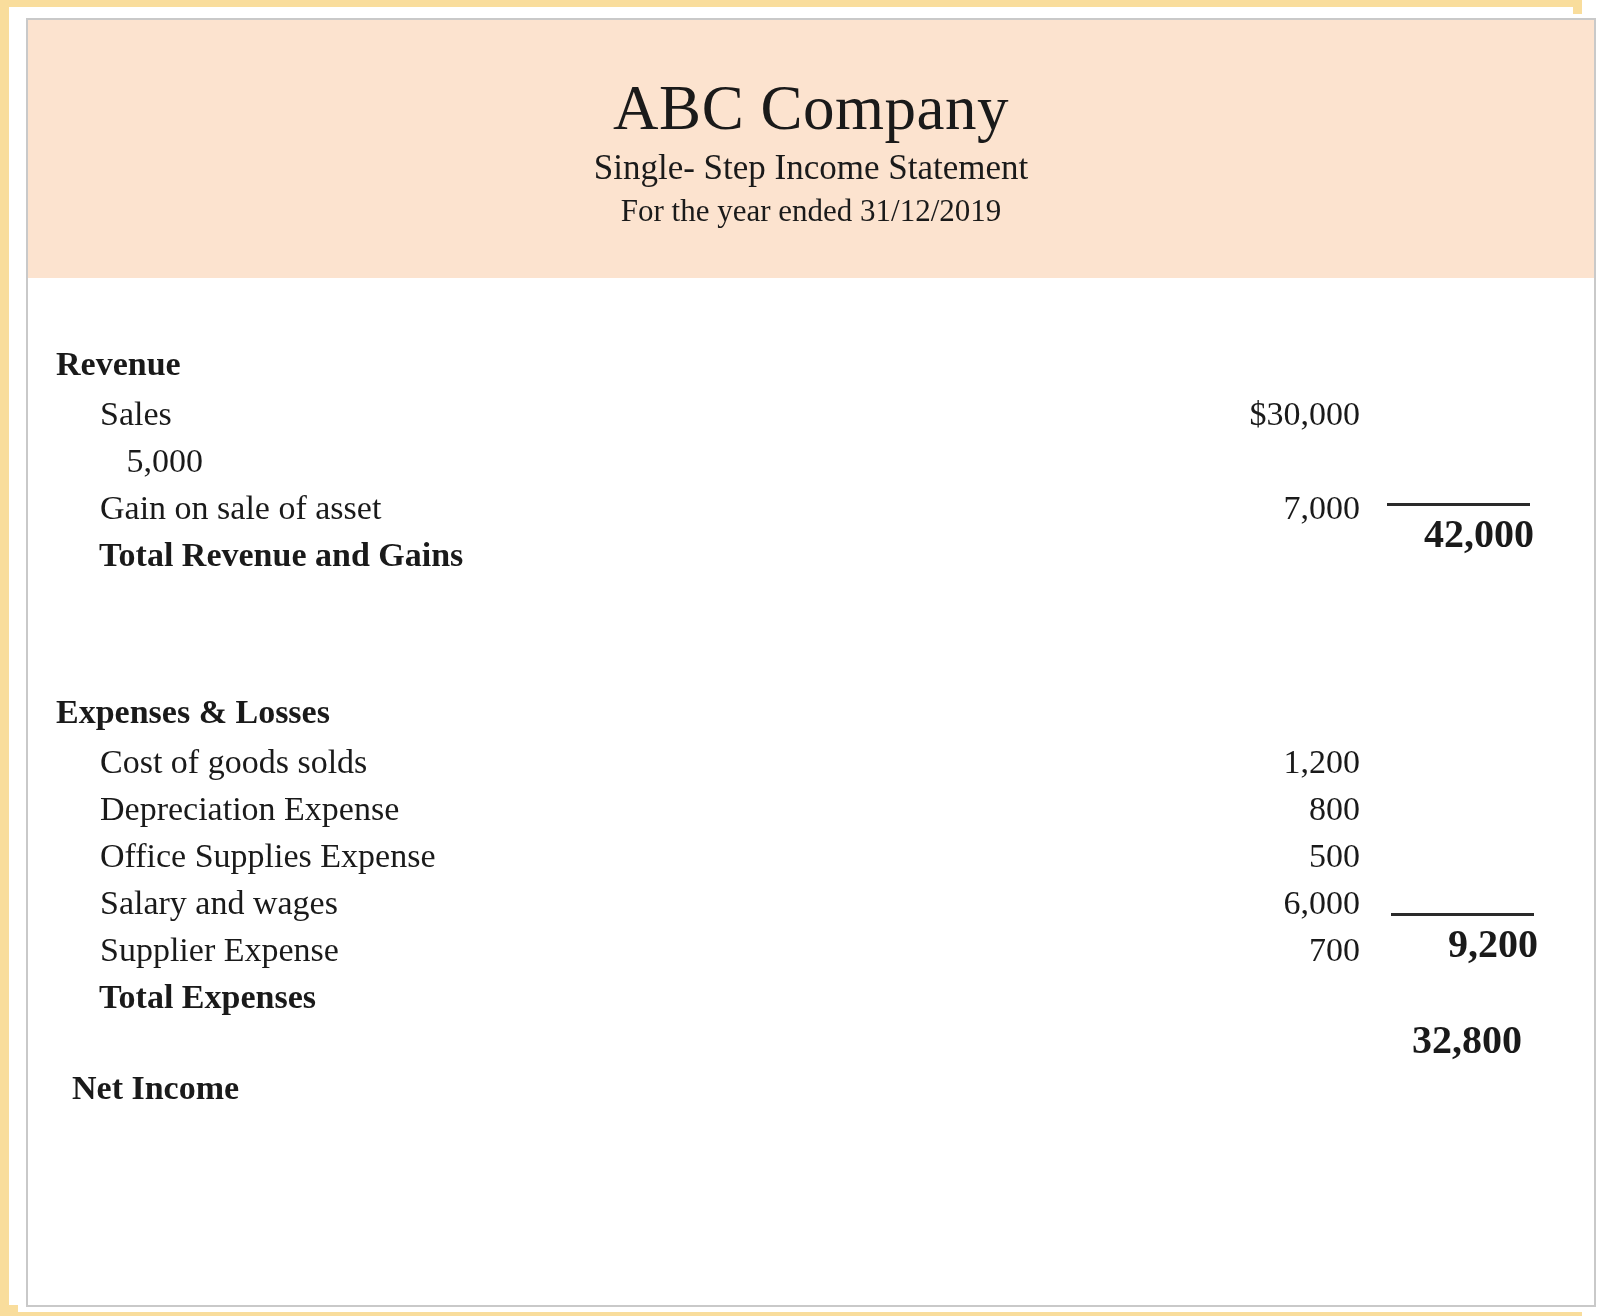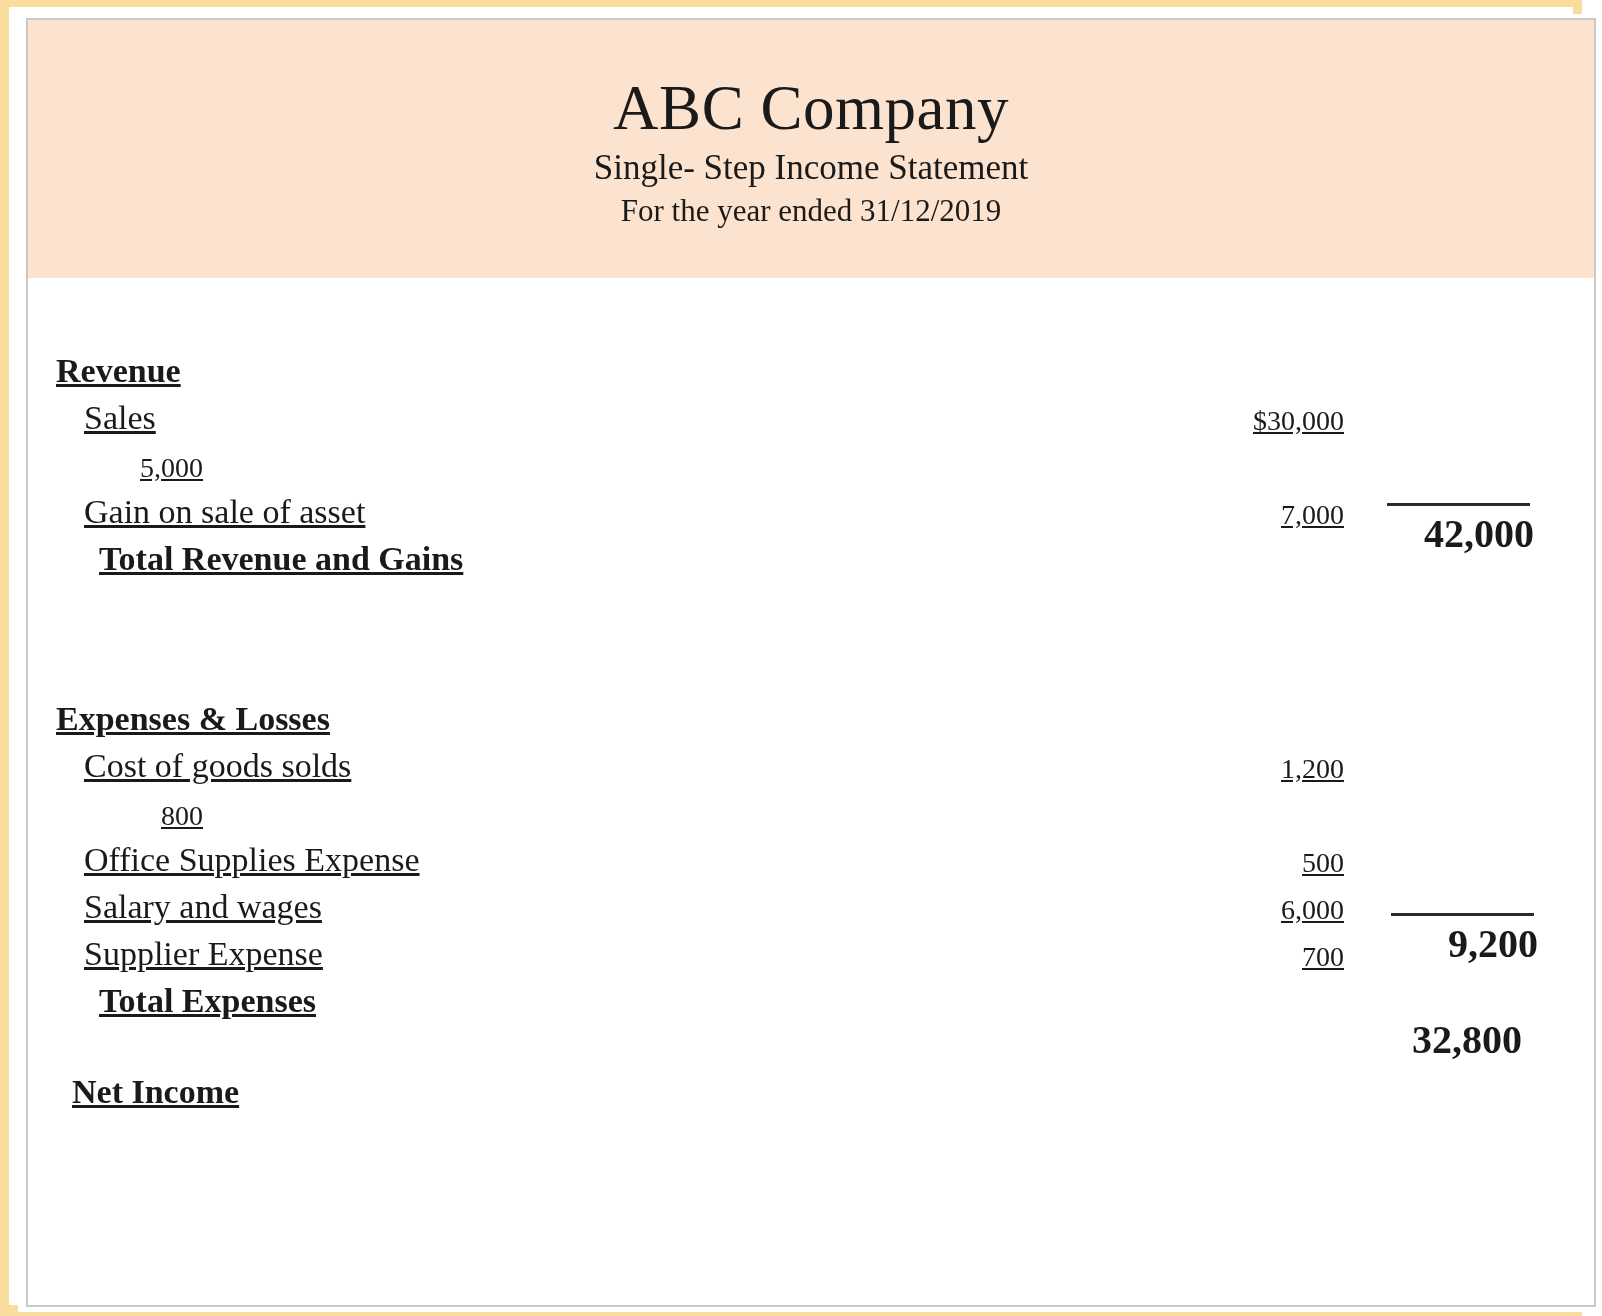--- a/index.html
+++ b/index.html
@@ -79,38 +79,37 @@
   }
 
   
   .statement-body {
     position: relative;
     padding: 0;
   }
 
   .row {
     display: flex;
-    align-items: flex-end;
+    align-items: center;
     height: 47px;
-    text-decoration: underline;
   }
   .row .label {
     flex: 0 0 1085px;
     font-size: 34px;
     white-space: nowrap;
   }
   .row .detail {
     flex: 0 0 175px;
     text-align: right;
-    font-size: 28px;
+    font-size: 34px;
   }
 
   
   .lvl-head  { padding-left: 28px; font-weight: bold; }
-  .lvl-item  { padding-left: 56px; }
+  .lvl-item  { padding-left: 72px; }
   .lvl-total { padding-left: 71px; font-weight: bold; }
   .lvl-net   { padding-left: 44px; font-weight: bold; }
 
   .section-head { height: 52px; }
 
   
   .totals-col {
     position: absolute;
     right: 0;
     top: 0;
@@ -179,20 +178,21 @@
           <div class="label lvl-head">Expenses &amp; Losses</div>
           <div class="detail"></div>
         </div>
 
         <div class="row">
           <div class="label lvl-item">Cost of goods solds</div>
           <div class="detail detail-expense">1,200</div>
         </div>
 
         <div class="row">
+          <div class="label lvl-item">Depreciation Expense</div>
           <div class="detail detail-expense">800</div>
         </div>
 
         <div class="row">
           <div class="label lvl-item">Office Supplies Expense</div>
           <div class="detail detail-expense">500</div>
         </div>
 
         <div class="row">
           <div class="label lvl-item">Salary and wages</div>

